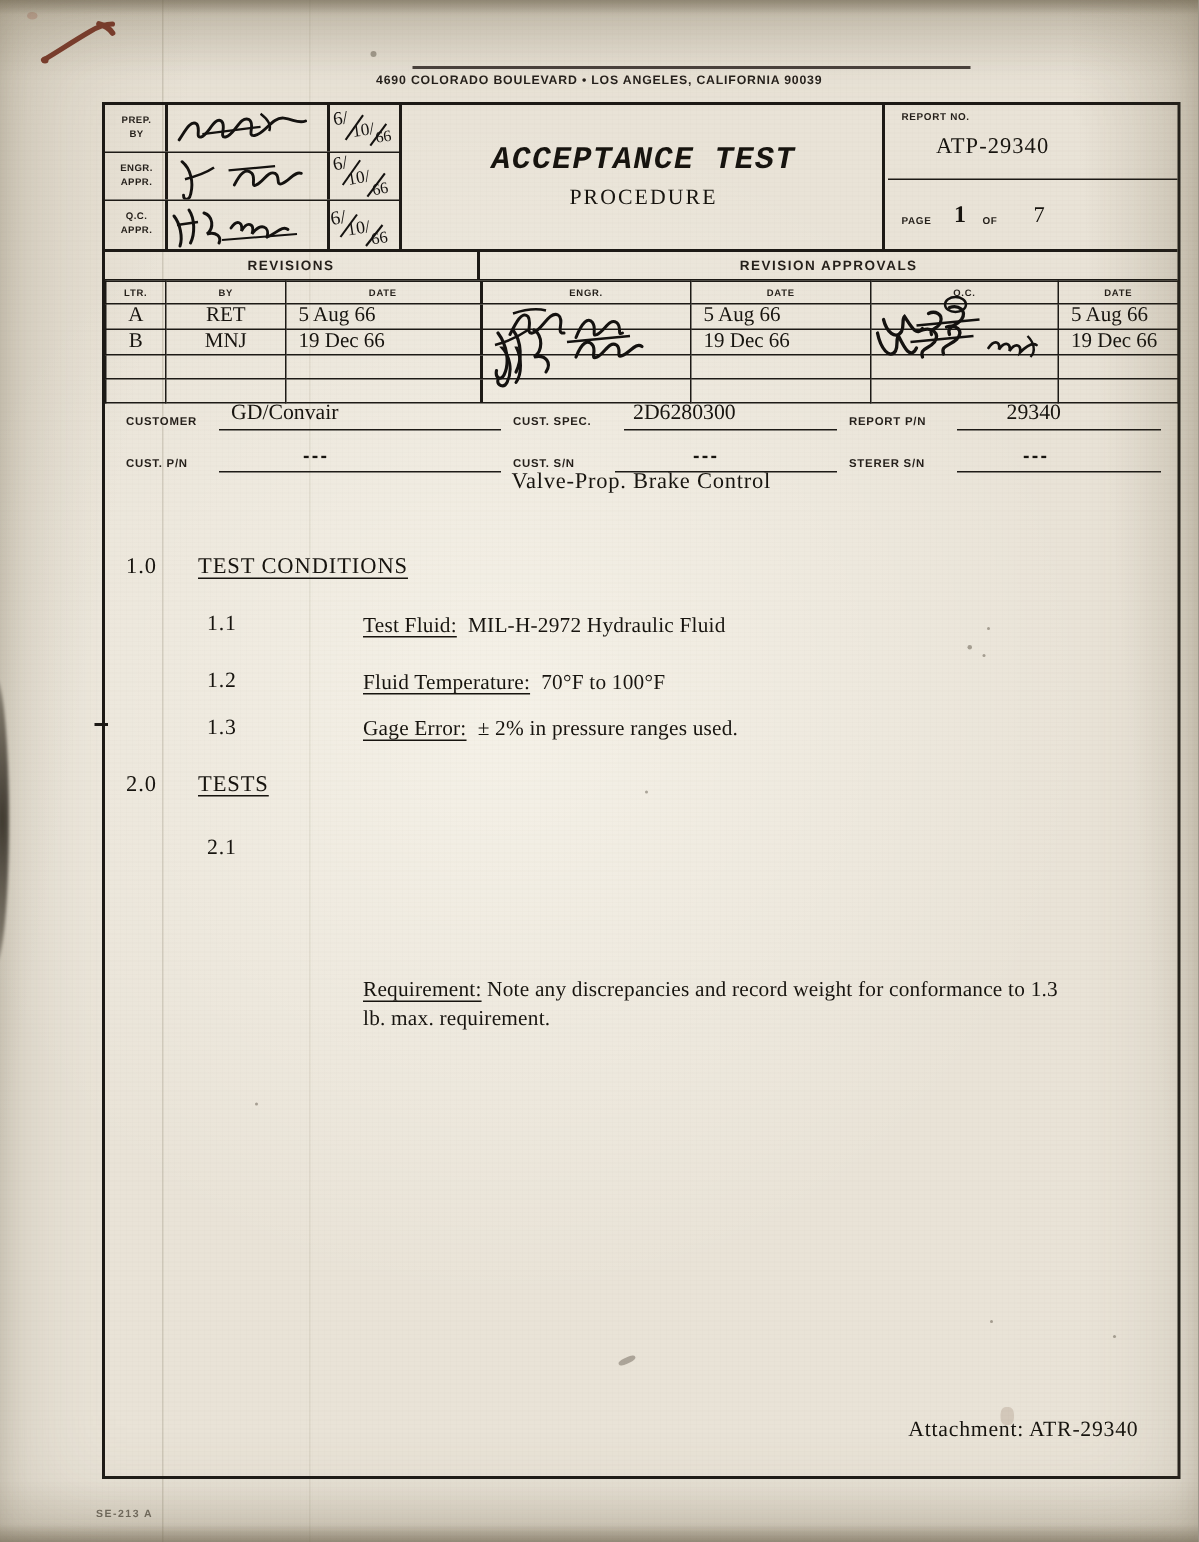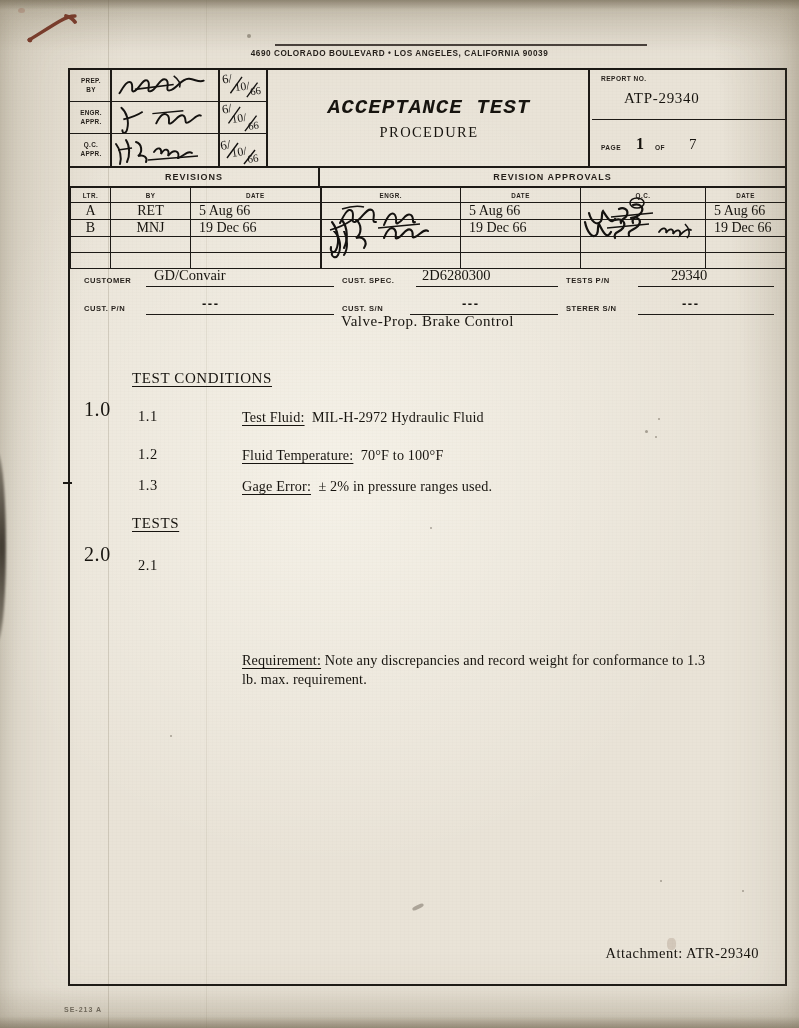--- a/index.html
+++ b/index.html
@@ -278,21 +278,21 @@
     position: absolute;
     left: 0; top: 300px; width: 715px;
     color: #17140f;
   }
   .sec {
     position: relative;
     font-family: "Liberation Serif", serif;
   }
   .sec-num {
     position: absolute; left: 0;
-    font-size: 20px; letter-spacing: .6px; margin-top: 28px;
+    font-size: 15px; letter-spacing: .6px;
   }
   .sec-head {
     position: absolute; left: 0;
     font-size: 15px; letter-spacing: .6px;
     text-decoration: underline;
     text-underline-offset: 2.5px;
   }
   .sub-num {
     position: absolute;
     font-size: 14.5px; letter-spacing: .6px;
@@ -568,21 +568,21 @@
           <div class="cf-lbl">CUSTOMER</div>
           <div class="cf-rule" style="left:62px; right:0;"></div>
           <div class="cf-val" style="left:70px;">GD/Convair</div>
         </div>
         <div class="cf" style="left:272px; width:216px;">
           <div class="cf-lbl">CUST. SPEC.</div>
           <div class="cf-rule" style="left:74px; right:0;"></div>
           <div class="cf-val" style="left:80px;">2D6280300</div>
         </div>
         <div class="cf" style="left:496px; width:208px;">
-          <div class="cf-lbl">TESTS P/N</div>
+          <div class="cf-lbl">REPORT P/N</div>
           <div class="cf-rule" style="left:72px; right:0;"></div>
           <div class="cf-val" style="left:105px;">29340</div>
         </div>
       </div>
 
       <div class="cust-line" style="top:42px;">
         <div class="cf" style="left:14px; width:250px;">
           <div class="cf-lbl">CUST. P/N</div>
           <div class="cf-rule" style="left:62px; right:0;"></div>
           <div class="cf-val dashes" style="left:118px;">---</div>

